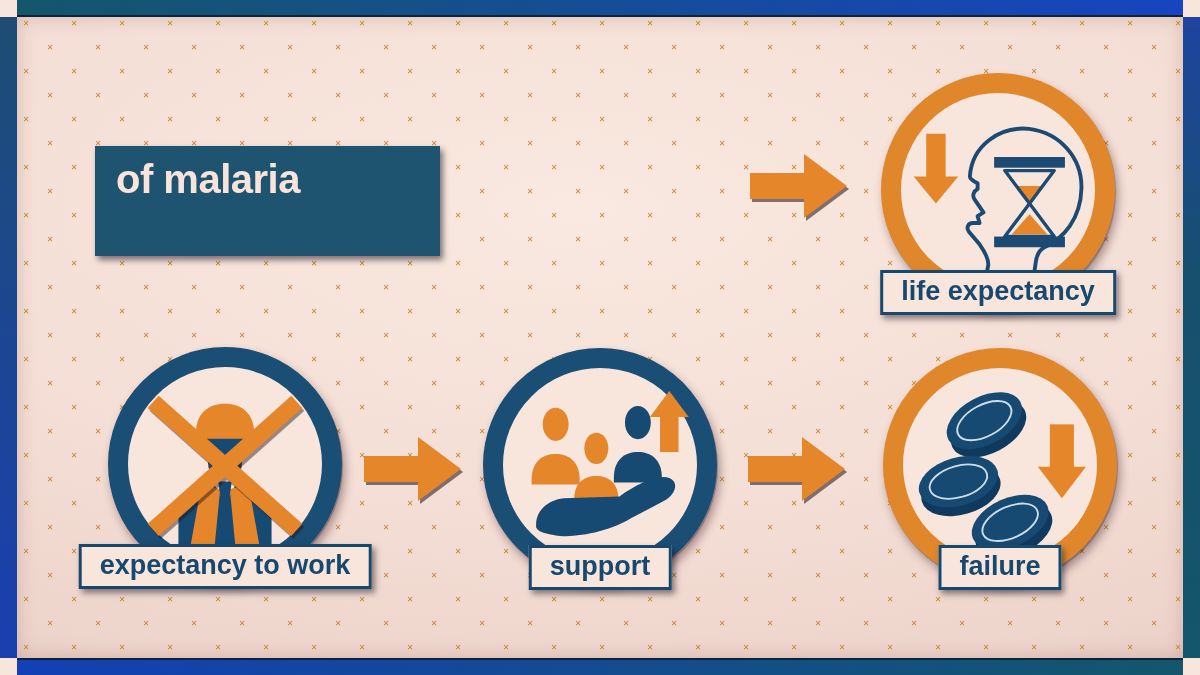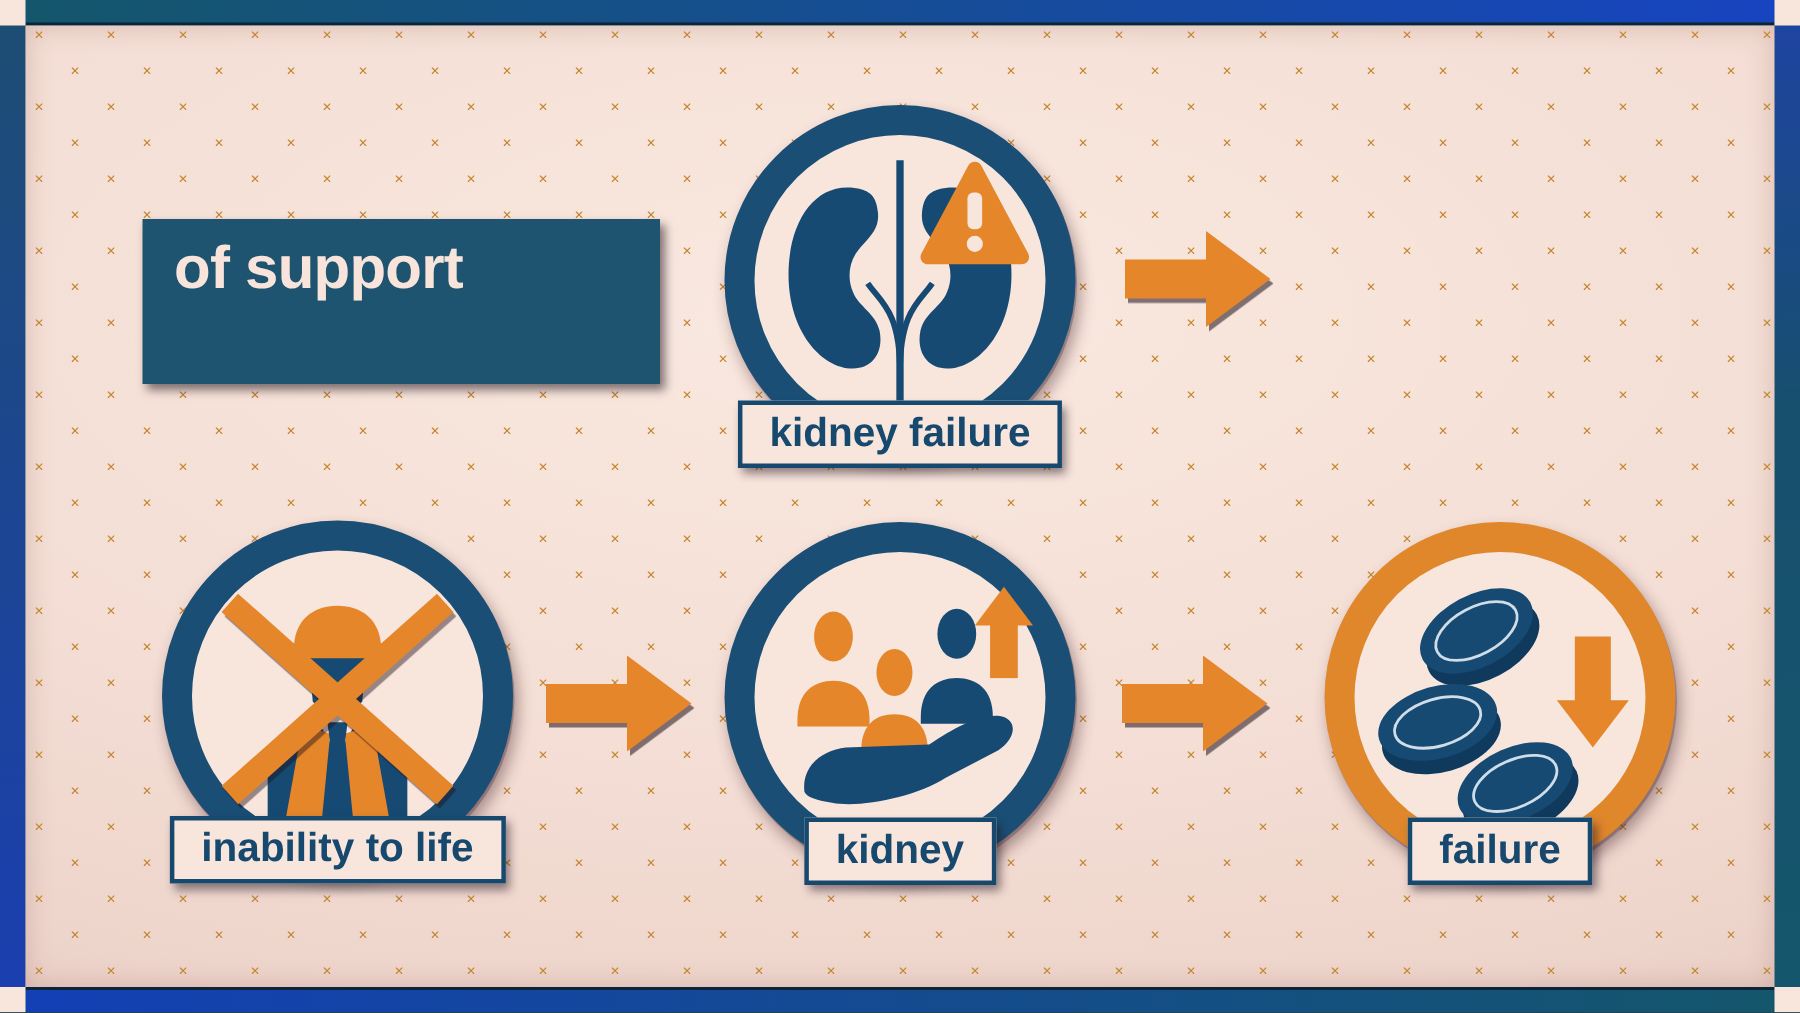--- a/index.html
+++ b/index.html
@@ -725,69 +725,72 @@
         <span class="xm" style="left: 873px; top: 631px; color: rgb(197, 133, 47);">✕</span>
         <span class="xm" style="left: 921px; top: 631px; color: rgb(197, 133, 47);">✕</span>
         <span class="xm" style="left: 969px; top: 631px; color: rgb(197, 133, 47);">✕</span>
         <span class="xm" style="left: 1017px; top: 631px; color: rgb(197, 133, 47);">✕</span>
         <span class="xm" style="left: 1065px; top: 631px; color: rgb(197, 133, 47);">✕</span>
         <span class="xm" style="left: 1113px; top: 631px; color: rgb(197, 133, 47);">✕</span>
         <span class="xm" style="left: 1161px; top: 631px; color: rgb(197, 133, 47);">✕</span>
       </div>
 
     <div class="title-box">
-      <span class="tl">of support</span>
+      <span class="tl">of malaria</span>
     </div>
 
     <svg class="conn conn-1" width="97" height="64">
       <polygon points="0,19 54,19 54,0 97,32 54,64 54,45 0,45" fill="#e5862b"></polygon>
     </svg>
     <svg class="conn conn-2" width="97" height="64">
       <polygon points="0,19 54,19 54,0 97,32 54,64 54,45 0,45" fill="#e5862b"></polygon>
     </svg>
     <svg class="conn conn-3" width="97" height="64">
       <polygon points="0,19 54,19 54,0 97,32 54,64 54,45 0,45" fill="#e5862b"></polygon>
     </svg>
 
-    <div class="node pos-kidney">
-      <div class="circle">
-        <svg width="176" height="176" viewBox="0 0 180 180">
-          <line x1="90" y1="8" x2="90" y2="172" stroke="#174a72" stroke-width="5"></line>
-          <path d="M68,92 C76,104 90,110 90,152" fill="none" stroke="#174a72" stroke-width="4"></path>
-          <path d="M112,92 C104,104 90,110 90,152" fill="none" stroke="#174a72" stroke-width="4"></path>
-          <path d="M64,28 C34,20 14,48 14,86 C14,124 36,150 58,150 C72,150 79,138 76,124 C73,112 62,108 58,98 C54,89 55,78 61,70 C68,61 76,56 75,44 C74,33 70,30 64,28 Z" fill="#174a72"></path>
-          <path d="M64,28 C34,20 14,48 14,86 C14,124 36,150 58,150 C72,150 79,138 76,124 C73,112 62,108 58,98 C54,89 55,78 61,70 C68,61 76,56 75,44 C74,33 70,30 64,28 Z" fill="#174a72" transform="translate(180,0) scale(-1,1)"></path>
-          <g transform="translate(104,8)">
-            <polygon points="5,66 69,66 37,6" fill="#e5862b" stroke="#e5862b" stroke-width="10" stroke-linejoin="round"></polygon>
-            <rect x="32" y="22" width="10" height="25" rx="4" fill="#f8e6dd"></rect>
-            <circle cx="37" cy="57" r="5.5" fill="#f8e6dd"></circle>
+
+    <div class="node pos-life">
+      <div class="circle ring-orange">
+        <svg width="194" height="194" viewBox="0 0 200 200">
+          <g fill="#e5862b">
+            <rect x="26" y="42" width="20" height="46"></rect>
+            <polygon points="13,86 59,86 36,114"></polygon>
+          </g>
+          <path d="M71,86 C73,54 102,34 132,37 C164,41 187,67 186,99 C185,130 168,149 148,159 C142,162 140,167 139,174 L136,195 C119,202 99,201 87,194 L90,177 C90,170 86,163 81,156 L70,143 C67,139 69,134 74,134 L81,134 L79,127 L85,123 L76,110 C73,106 75,101 79,99 L79,93 C75,91 71,88 71,86 Z" fill="none" stroke="#1c4a73" stroke-width="4" stroke-linejoin="round" stroke-linecap="round"></path>
+          <g>
+            <polygon points="118,96 147,96 132.5,115" fill="#e5862b"></polygon>
+            <polygon points="114,146 151,146 132.5,125" fill="#e5862b"></polygon>
+            <path d="M107,80 L158,80 L132.5,114 Z" fill="none" stroke="#1c4a73" stroke-width="3.5" stroke-linejoin="round"></path>
+            <path d="M107,148 L158,148 L132.5,114 Z" fill="none" stroke="#1c4a73" stroke-width="3.5" stroke-linejoin="round"></path>
+            <rect x="96" y="66" width="73" height="11" fill="#1c4a73"></rect>
+            <rect x="96" y="148" width="73" height="11" fill="#1c4a73"></rect>
           </g>
         </svg>
       </div>
-      <div class="node-label">kidney failure</div>
+      <div class="node-label">life expectancy</div>
     </div>
-
 
     <div class="node pos-work">
       <div class="circle">
         <svg width="194" height="194" viewBox="0 0 200 200">
           <path d="M80,70 L120,70 L117,104 C108,113 92,113 83,104 Z" fill="#174a72"></path>
           <path d="M52,198 L52,150 C52,132 70,120 85,115 L100,140 L115,115 C130,120 148,132 148,150 L148,198 Z" fill="#174a72"></path>
           <polygon points="62,198 76,120 95,126 88,198" fill="#e5862b"></polygon>
           <polygon points="138,198 124,120 105,126 112,198" fill="#e5862b"></polygon>
           <polygon points="93,118 107,118 100,168" fill="#174a72"></polygon>
           <path d="M70,68 C70,48 83,38 100,38 C117,38 130,48 130,68 Z" fill="#e5862b"></path>
           <rect x="62" y="64" width="76" height="10" rx="5" fill="#e5862b"></rect>
           <g style="filter:drop-shadow(2px 3px 0 rgba(30,15,25,.45))">
             <line x1="26" y1="36" x2="174" y2="168" stroke="#e5862b" stroke-width="17"></line>
             <line x1="174" y1="36" x2="26" y2="168" stroke="#e5862b" stroke-width="17"></line>
           </g>
         </svg>
       </div>
-      <div class="node-label">inability to life</div>
+      <div class="node-label">expectancy to work</div>
     </div>
 
     <div class="node pos-support">
       <div class="circle">
         <svg width="194" height="194" viewBox="0 0 210 200">
           <g fill="#e5862b">
             <rect x="170" y="44" width="20" height="42"></rect>
             <polygon points="159,48 201,48 180,20"></polygon>
           </g>
           <g fill="#e5862b">
@@ -798,21 +801,21 @@
             <ellipse cx="146" cy="54" rx="14" ry="18"></ellipse>
             <path d="M120,114 C120,94 132,86 146,86 C160,86 172,94 172,114 L172,119 L120,119 Z"></path>
           </g>
           <g fill="#e5862b">
             <ellipse cx="101" cy="82" rx="13" ry="17"></ellipse>
             <path d="M77,138 C77,120 87,112 101,112 C115,112 125,120 125,138 L125,143 L77,143 Z"></path>
           </g>
           <path d="M36,168 C34,150 48,138 66,136 L126,134 C146,120 168,110 180,114 C190,118 188,130 176,138 L138,158 C116,172 76,180 56,176 C44,174 38,172 36,168 Z" fill="#174a72"></path>
         </svg>
       </div>
-      <div class="node-label">kidney</div>
+      <div class="node-label">support</div>
     </div>
 
     <div class="node pos-income">
       <div class="circle ring-orange">
         <svg width="194" height="194" viewBox="0 0 210 200">
           <g transform="translate(88,52) rotate(-28)">
             <ellipse cx="0" cy="10" rx="44" ry="26" fill="#0f3a5e"></ellipse>
             <ellipse cx="0" cy="0" rx="44" ry="26" fill="#174a72"></ellipse>
             <ellipse cx="0" cy="0" rx="32" ry="17" fill="none" stroke="#cfdde8" stroke-width="2"></ellipse>
           </g>

